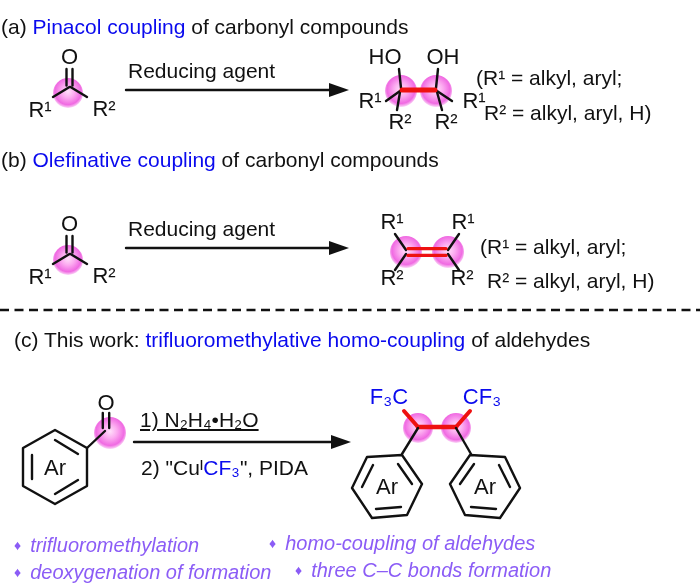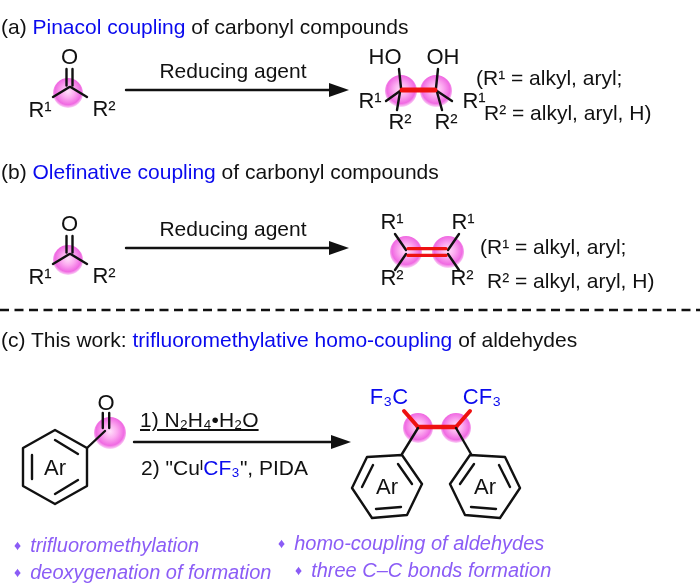--- a/index.html
+++ b/index.html
@@ -8,21 +8,21 @@
   .canvas svg{position:absolute;left:0;top:0;}
   .bd{stroke:#111;stroke-width:2.4;stroke-linecap:round;fill:none;}
   .bd-red{stroke:#ee1111;stroke-linecap:round;fill:none;}
   .hl{fill:url(#pinkBall);}
   .ring{fill:none;stroke:#111;stroke-width:2.4;stroke-linejoin:round;}
   .atom{font-size:22px;text-anchor:middle;fill:#111;}
   .atom-blue{fill:#0a0aee;}
   .ah{fill:#111;stroke:none;}
   .overlay{position:absolute;font-size:21px;line-height:1.15;white-space:nowrap;color:#111;}
   .blue{color:#0a0aee;}
-  .arrow-label{width:210px;text-align:center;}
+  .arrow-label{width:210px;text-align:left;}
   .bullet{position:absolute;white-space:nowrap;color:#8b5cf6;font-style:italic;font-size:20px;line-height:1;}
   .bullet .mk{font-style:normal;font-size:14px;margin-right:9px;position:relative;top:-2px;}
 </style>
 </head>
 <body>
 
 <div class="canvas">
 
   <svg width="700" height="587" viewBox="0 0 700 587">
     <defs>
@@ -144,44 +144,44 @@
 
   <div class="overlay" style="left:1px;top:15px;">
     <span>(a) </span><span class="blue">Pinacol coupling</span><span> of carbonyl compounds</span>
   </div>
 
   <div class="overlay arrow-label" style="left:128px;top:59px;">Reducing agent</div>
 
   <div class="overlay" style="left:476px;top:66px;">(R¹ = alkyl, aryl;</div>
   <div class="overlay" style="left:484px;top:101px;">R² = alkyl, aryl, H)</div>
 
-  <div class="overlay" style="left:1px;top:160px;">
+  <div class="overlay" style="left:1px;top:148px;">
     <span>(b) </span><span class="blue">Olefinative coupling</span><span> of carbonyl compounds</span>
   </div>
 
   <div class="overlay arrow-label" style="left:128px;top:217px;">Reducing agent</div>
 
   <div class="overlay" style="left:480px;top:235px;">(R¹ = alkyl, aryl;</div>
   <div class="overlay" style="left:487px;top:269px;">R² = alkyl, aryl, H)</div>
 
-  <div class="overlay" style="left:1px;top:328px;">
+  <div class="overlay" style="left:14px;top:328px;">
     <span>(c) This work: </span><span class="blue">trifluoromethylative homo-coupling</span><span> of aldehydes</span>
   </div>
 
   <div class="overlay" style="left:140px;top:408px;text-decoration:underline;">1) N₂H₄•H₂O</div>
   <div class="overlay" style="left:141px;top:456px;">
     <span>2) "Cuᴵ</span><span class="blue">CF₃</span><span>", PIDA</span>
   </div>
 
   <div class="bullet" style="left:14px;top:535px;">
     <span class="mk">♦</span><span>trifluoromethylation</span>
   </div>
   <div class="bullet" style="left:14px;top:562px;">
     <span class="mk">♦</span><span>deoxygenation of formation</span>
   </div>
-  <div class="bullet" style="left:278px;top:533px;">
+  <div class="bullet" style="left:269px;top:533px;">
     <span class="mk">♦</span><span>homo-coupling of aldehydes</span>
   </div>
   <div class="bullet" style="left:279px;top:560px;margin-left:16px;">
     <span class="mk">♦</span><span>three C–C bonds formation</span>
   </div>
 
 </div>
 
 </body></html>

